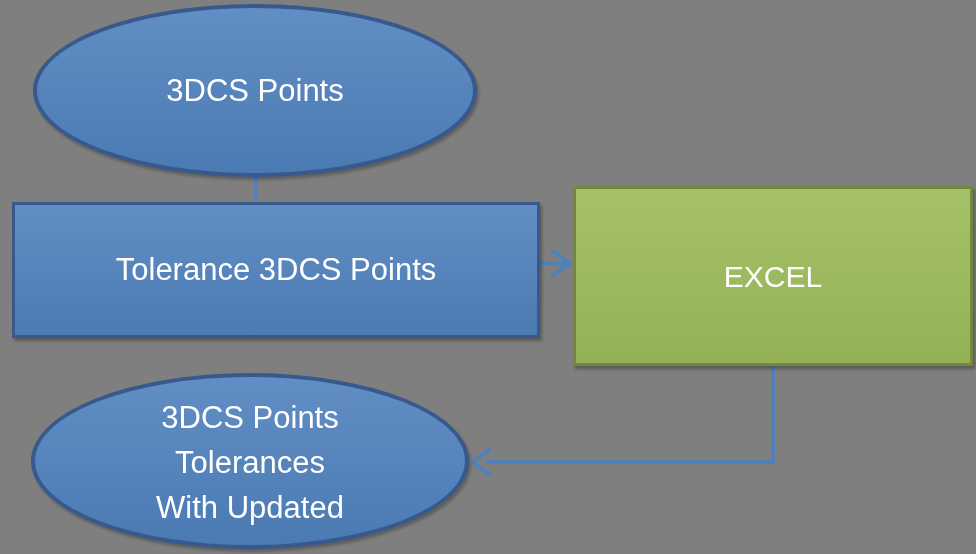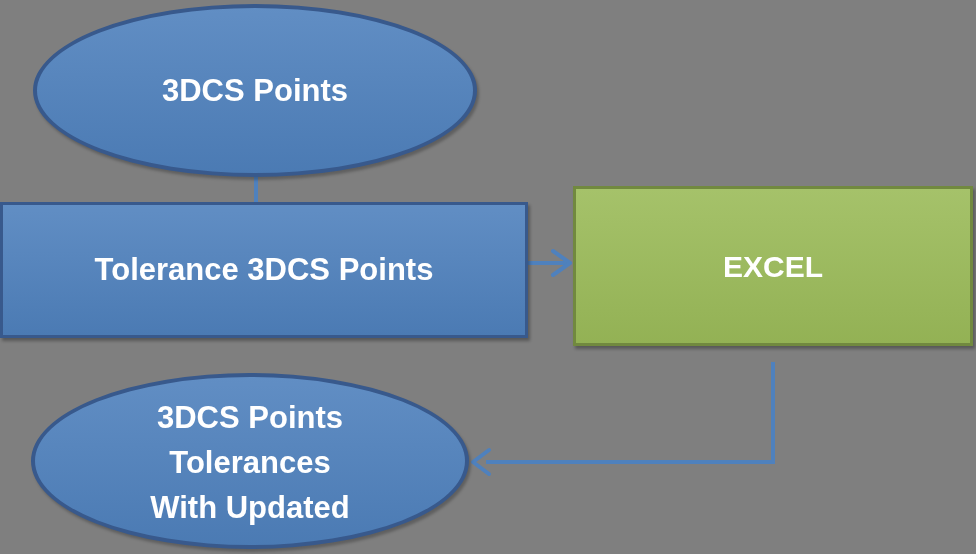--- a/index.html
+++ b/index.html
@@ -38,21 +38,20 @@
   }
   .node{
     position:absolute;
     display:flex;
     flex-direction:column;
     align-items:center;
     justify-content:center;
     color:var(--label-text);
     text-align:left;
     background-image:linear-gradient(rgba(255,255,255,0.10),rgba(0,0,0,0.05));
-    font-weight:bold;
   }
   .node .label-line{display:block;}
   .ellipse{
     border-radius:50%;
     background-color:var(--node-blue-fill);
     border:4px solid var(--node-blue-border);
     box-shadow:2px 3px 3px rgba(0,0,0,0.25);
   }
   .rect-blue{
     background-color:var(--node-blue-fill);
@@ -62,25 +61,25 @@
   .rect-green{
     background-color:var(--node-green-fill);
     border:3px solid var(--node-green-border);
     box-shadow:2px 3px 3px rgba(0,0,0,0.30);
   }
   .ellipse-top{
     left:33px;top:4px;width:444px;height:173px;
     font-size:31px;
   }
   .rect-tolerance{
-    left:0px;top:202px;width:528px;height:136px;
+    left:12px;top:202px;width:528px;height:136px;
     font-size:31px;
   }
   .rect-excel{
-    left:573px;top:186px;width:400px;height:160px;
+    left:573px;top:186px;width:400px;height:180px;
     font-size:30px;
     line-height:45px;
   }
   .ellipse-bottom{
     left:31px;top:373px;width:438px;height:176px;
     font-size:31px;
     line-height:45px;
     padding-top:3px;
   }
 </style>

